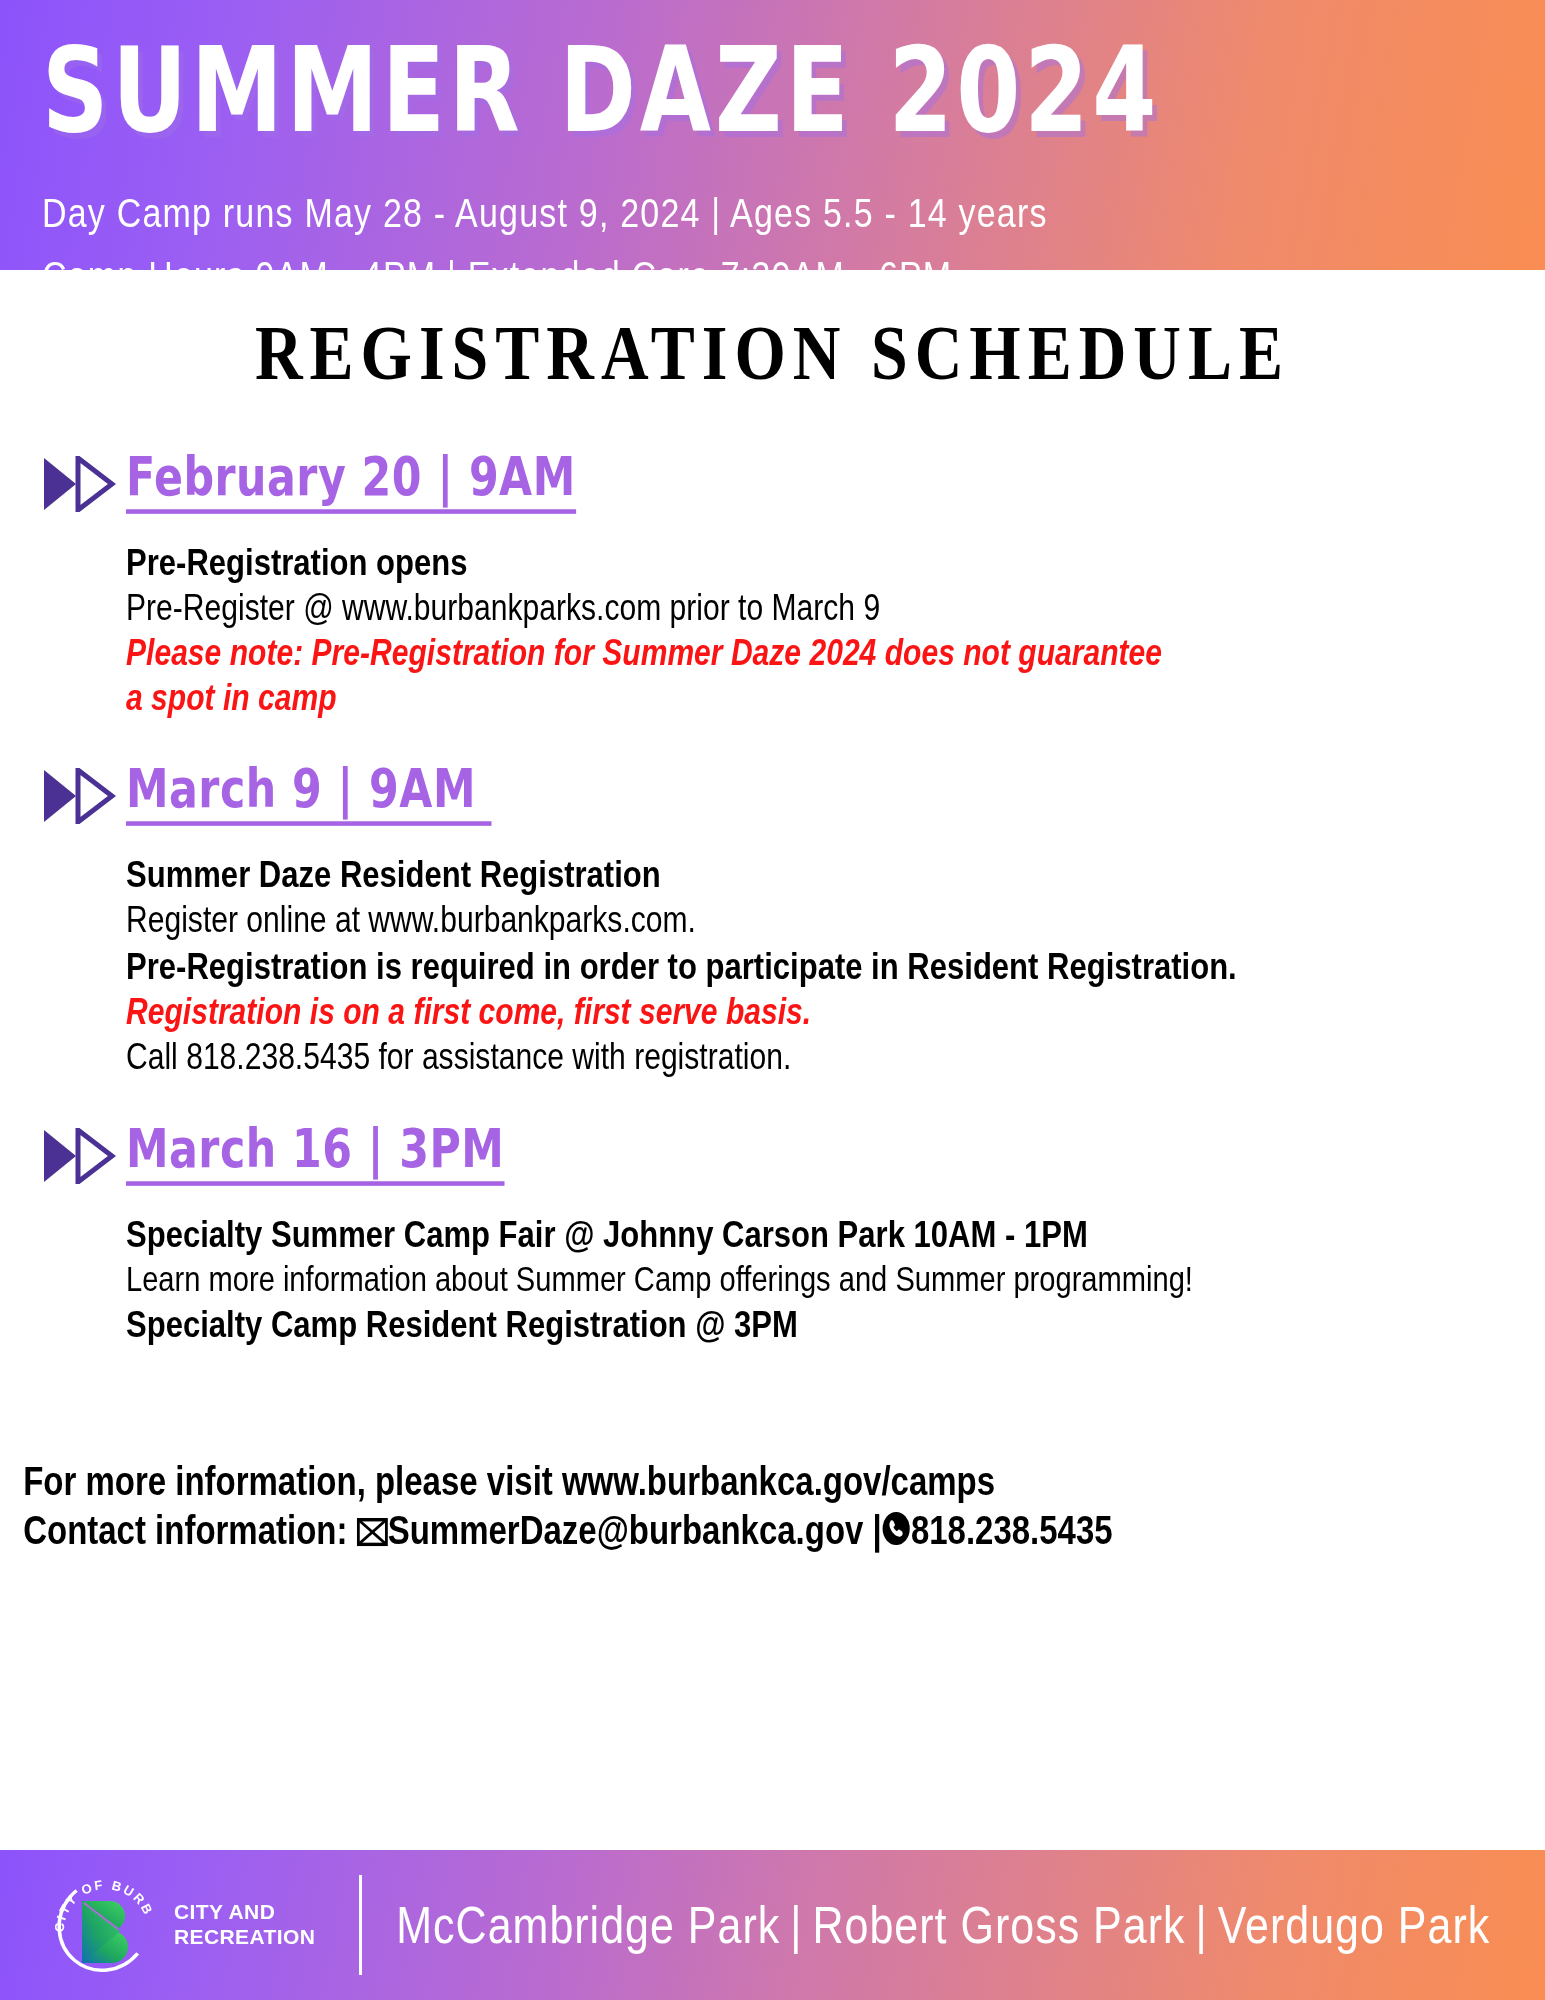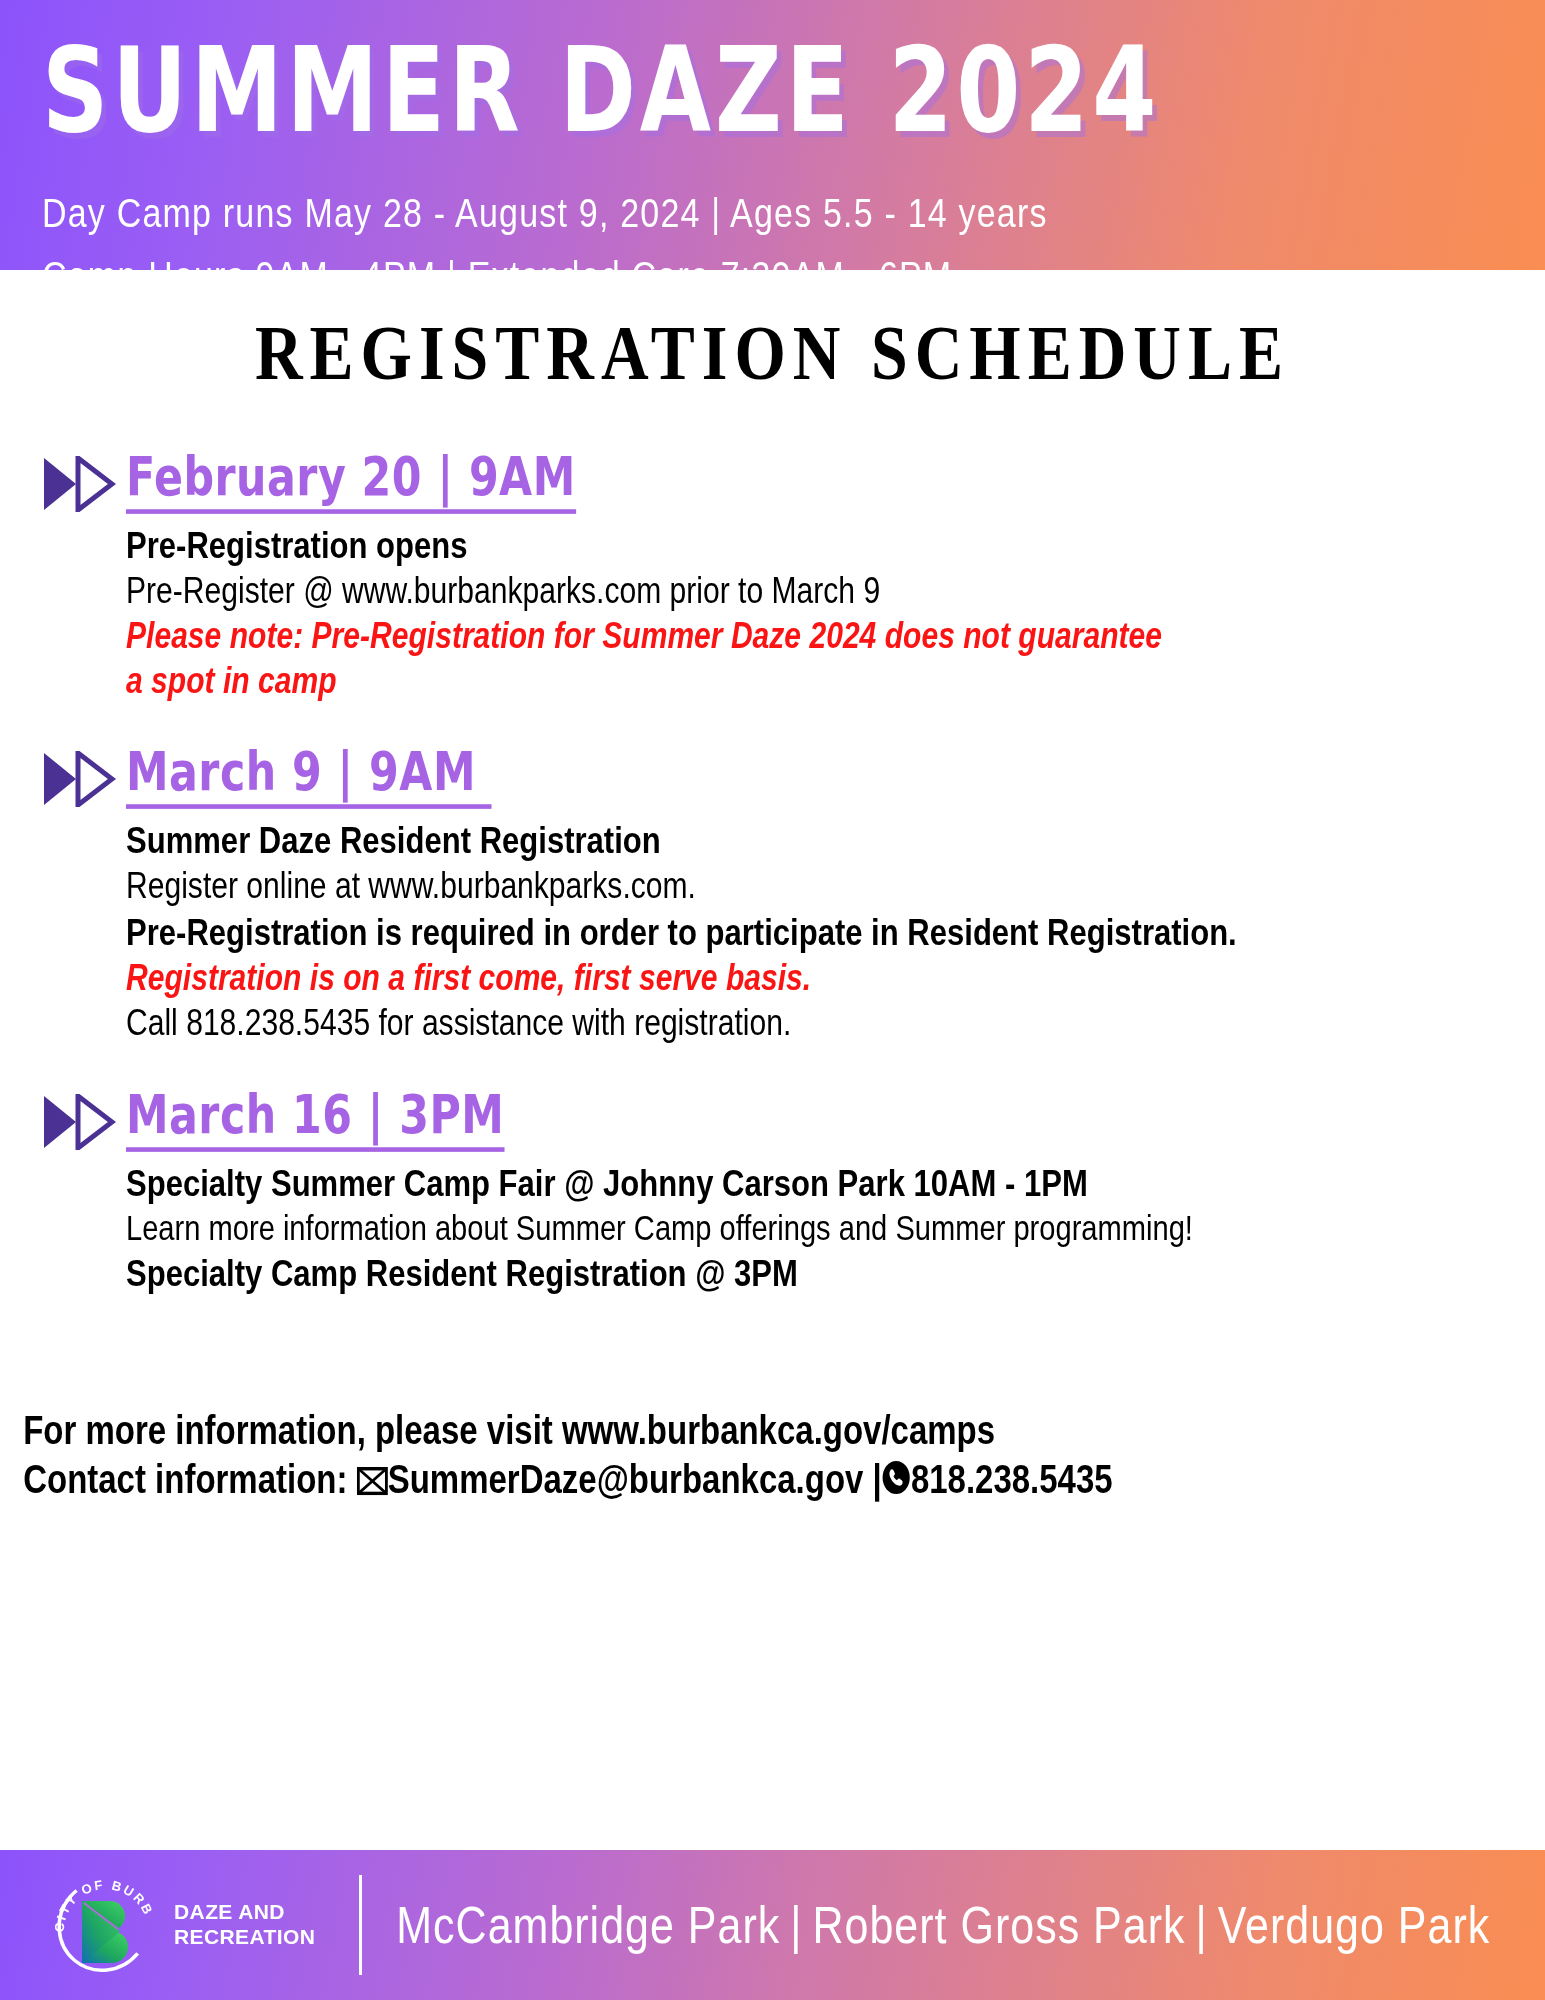--- a/index.html
+++ b/index.html
@@ -100,21 +100,21 @@
     font-size: 46px;
     letter-spacing: 0.5px;
     display: inline-block;
     border-bottom: 4px solid #a663e3;
     transform: scaleY(1.15) scaleX(0.93);
     transform-origin: left top;
     white-space: pre;
     padding-bottom: 1px;
   }
   .sec-lines {
-    margin-top: 16px;
+    margin-top: 33px;
   }
   .line {
     font-family: "Liberation Sans", sans-serif;
     font-size: 31px;
     color: #000000;
     line-height: 1.30;
     transform: scaleY(1.18) scaleX(0.97);
     transform-origin: left top;
     white-space: nowrap;
     margin-bottom: 5px;
@@ -300,21 +300,21 @@
           <path d="M34 34 L72 64 L34 96 Z" fill="#0f6fb5" opacity="0.55"></path>
           <path d="M34 34 L72 64 L34 96 Z" fill="url(#bgrad)" opacity="0.9"></path>
           <line x1="36" y1="36" x2="70" y2="62" stroke="#b06ad8" stroke-width="2"></line>
         </g>
         <text font-family="'Liberation Sans', sans-serif" font-size="13" font-weight="bold" fill="#ffffff" letter-spacing="2.2">
           <textPath href="#ringpath" startOffset="2%">CITY OF BURBANK</textPath>
         </text>
       </svg>
     </div>
     <div class="logo-text">
-      <div>DAZE AND</div>
+      <div>CITY AND</div>
       <div>RECREATION</div>
     </div>
   </div>
 
   <div class="footer-divider"></div>
 
   <div class="parks">
     <span>McCambridge Park</span><span class="sep">|</span><span>Robert Gross Park</span><span class="sep">|</span><span>Verdugo Park</span>
   </div>
 </div>

